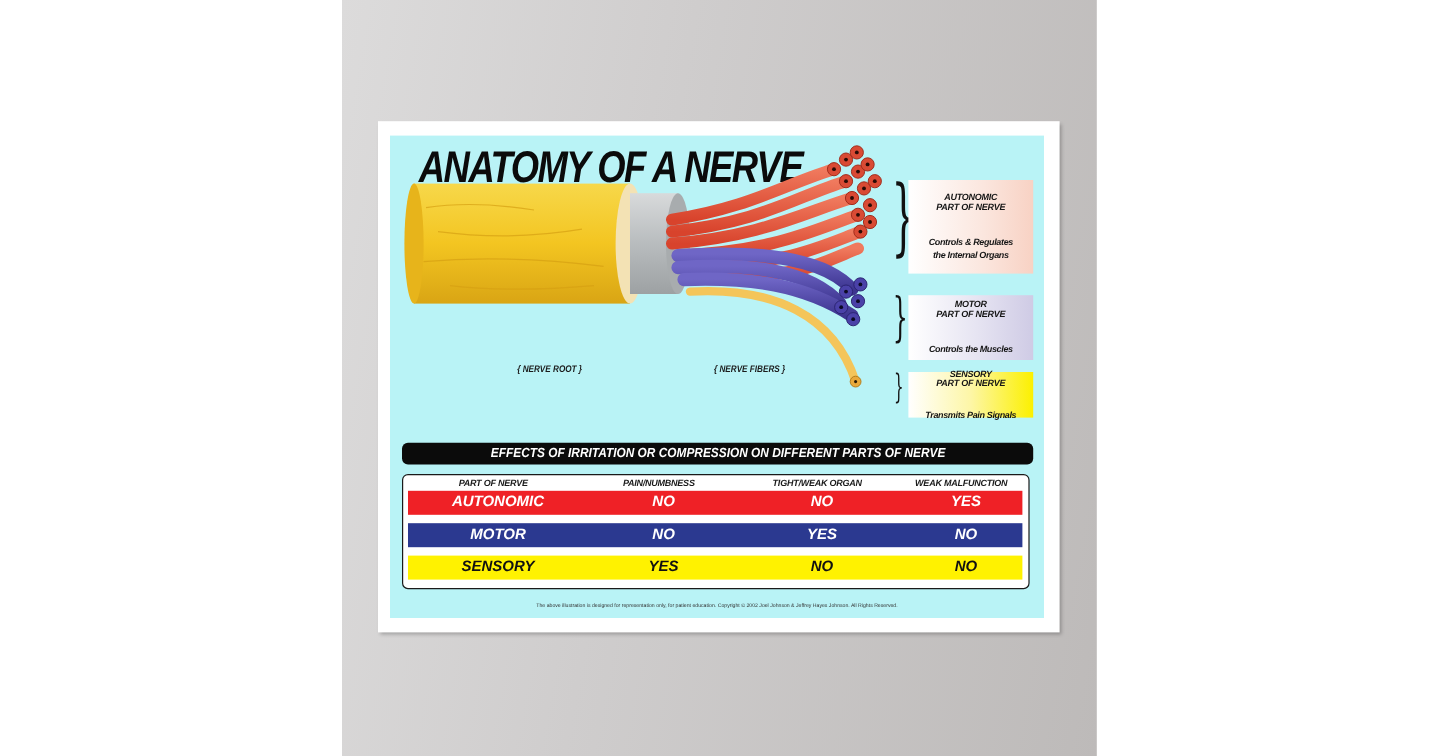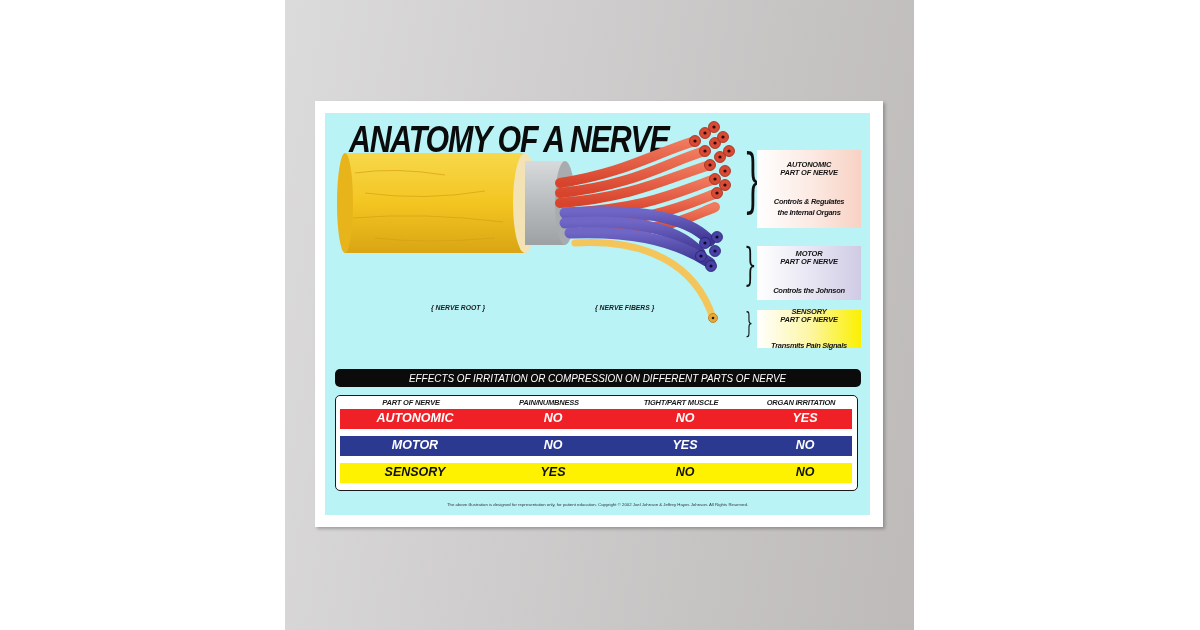--- a/index.html
+++ b/index.html
@@ -47,21 +47,21 @@
   .label-box .lb-title { font-size: 7.5px; line-height: 8px; letter-spacing: -0.2px; }
   .label-box .lb-desc { font-size: 7.5px; line-height: 10px; margin-top: 20px; letter-spacing: -0.3px; }
   .lb-auto { top: 37px; height: 78px; background: linear-gradient(90deg, #ffffff 0%, #fbe6de 60%, #f8d2c4 100%); }
   .lb-motor { top: 133px; height: 54px; background: linear-gradient(90deg, #ffffff 0%, #e6e4f2 55%, #cfcbe5 100%); }
   .lb-sensory { top: 197px; height: 38px; background: linear-gradient(90deg, #ffffff 0%, #fdf6a6 50%, #fbf000 100%); }
   .lb-sensory .lb-desc { margin-top: 17px; }
 
   .effects-bar {
     position: absolute; left: 10px; top: 256px; width: 526px; height: 18px;
     background: #0b0b0b; border-radius: 5px; color: #ffffff;
-    font-weight: 400; font-style: italic; font-size: 11px;
+    font-weight: 700; font-style: italic; font-size: 11px;
     display: flex; align-items: center; justify-content: center; white-space: nowrap;
   }
   .effects-bar span { transform: scaleX(0.9); display: inline-block; }
 
   .table-box {
     position: absolute; left: 10px; top: 282px; width: 523px; height: 96px;
     background: #ffffff; border: 1.5px solid #1a1a1a; border-radius: 5px;
   }
   .thead { position: absolute; left: 0; top: 2px; width: 100%; height: 10px; }
   .th {
@@ -202,39 +202,39 @@
     <div class="label-box lb-auto">
       <div class="lb-title">AUTONOMIC</div>
       <div class="lb-title">PART OF NERVE</div>
       <div class="lb-desc">Controls &amp; Regulates</div>
       <div class="lb-desc" style="margin-top:1px">the Internal Organs</div>
     </div>
 
     <div class="label-box lb-motor">
       <div class="lb-title">MOTOR</div>
       <div class="lb-title">PART OF NERVE</div>
-      <div class="lb-desc">Controls the Johnson</div>
+      <div class="lb-desc">Controls the Muscles</div>
     </div>
 
     <div class="label-box lb-sensory">
       <div class="lb-title">SENSORY</div>
       <div class="lb-title">PART OF NERVE</div>
       <div class="lb-desc">Transmits Pain Signals</div>
     </div>
 
     <div class="effects-bar">
       <span>EFFECTS  OF IRRITATION  OR COMPRESSION ON DIFFERENT PARTS OF NERVE</span>
     </div>
 
     <div class="table-box">
       <div class="thead">
         <div class="th" style="left:30px; width:90px;">PART OF NERVE</div>
         <div class="th" style="left:168px; width:90px;">PAIN/NUMBNESS</div>
-        <div class="th" style="left:290px; width:110px;">TIGHT/PART MUSCLE</div>
-        <div class="th" style="left:410px; width:110px;">ORGAN IRRITATION</div>
+        <div class="th" style="left:290px; width:110px;">TIGHT/WEAK ORGAN</div>
+        <div class="th" style="left:410px; width:110px;">WEAK MALFUNCTION</div>
       </div>
 
       <div class="trow row-auto">
         <div class="cell" style="left:30px; width:90px;">AUTONOMIC</div>
         <div class="cell" style="left:168px; width:90px;">NO</div>
         <div class="cell" style="left:290px; width:110px;">NO</div>
         <div class="cell" style="left:410px; width:110px;">YES</div>
       </div>
 
       <div class="trow row-motor">

